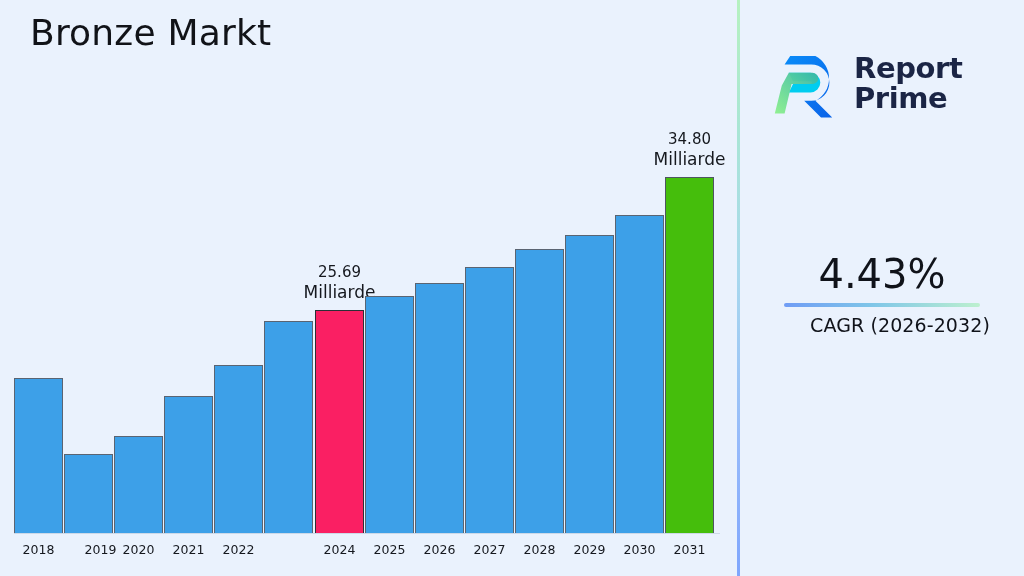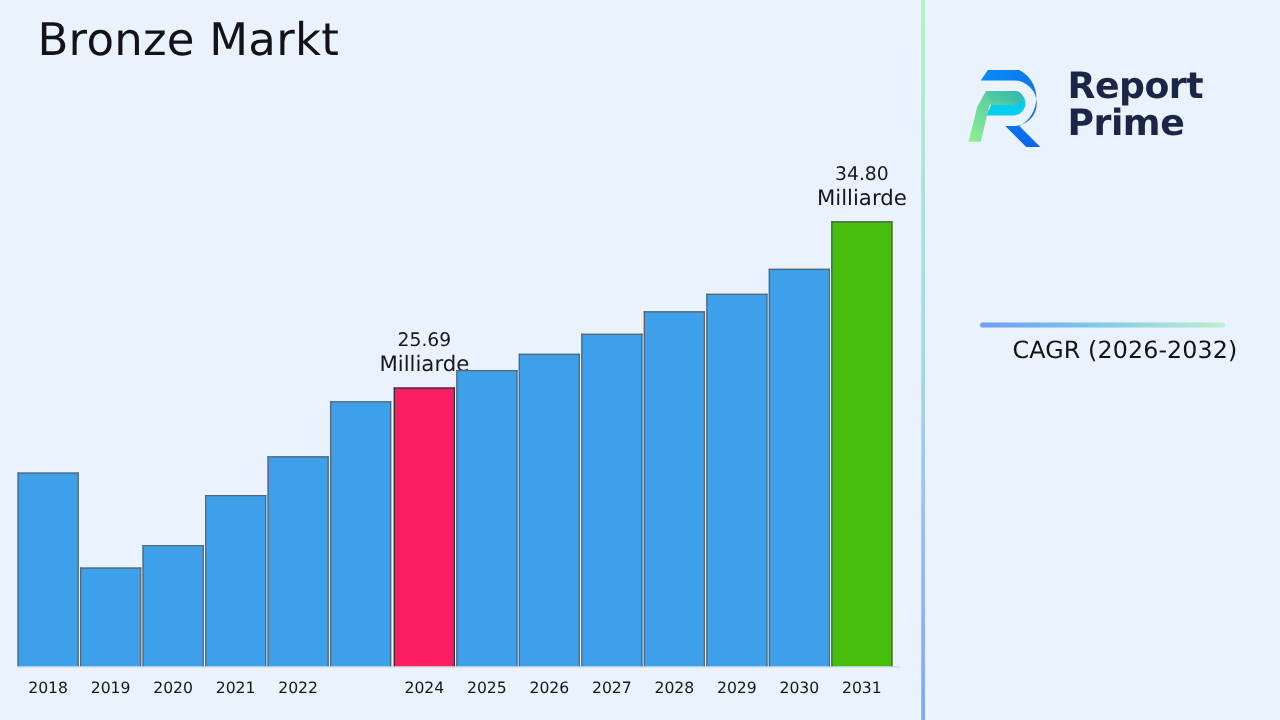--- a/index.html
+++ b/index.html
@@ -234,21 +234,21 @@
         <div class="bar-slot" style="left: 665px;">
           <div class="bar hl-green" style="height: 356px;"></div>
           <div class="bar-label" style="bottom: 364px;">
             <span class="val">34.80</span>
             <span class="unit">Milliarde</span>
           </div>
         </div>
       </div>
     <div id="ticks-layer">
         <div class="tick-label" style="left: 14px;">2018</div>
-        <div class="tick-label" style="left: 64px;">2019</div>
+        <div class="tick-label" style="left: 76px;">2019</div>
         <div class="tick-label" style="left: 114px;">2020</div>
         <div class="tick-label" style="left: 164px;">2021</div>
         <div class="tick-label" style="left: 214px;">2022</div>
         <div class="tick-label" style="left: 264px; margin-top: 40px;">2023</div>
         <div class="tick-label" style="left: 315px;">2024</div>
         <div class="tick-label" style="left: 365px;">2025</div>
         <div class="tick-label" style="left: 415px;">2026</div>
         <div class="tick-label" style="left: 465px;">2027</div>
         <div class="tick-label" style="left: 515px;">2028</div>
         <div class="tick-label" style="left: 565px;">2029</div>
@@ -283,19 +283,20 @@
           <path d="M14 52 L24 34 L58 34 A8 8 0 0 1 58 50 L28 50 L18 92 L4 92 Z" fill="url(#gGreen)" opacity="0.95"></path>
         </svg>
       </span>
       <span id="logo-text">
         <span>Report</span>
         <span>Prime</span>
       </span>
     </div>
 
     <div id="cagr-block">
+      <div id="cagr-value">4.43%</div>
       <div id="cagr-rule"></div>
       <div id="cagr-caption">CAGR (2026-2032)</div>
     </div>
 
   </div>
 
 </div>
 
 </body></html>

